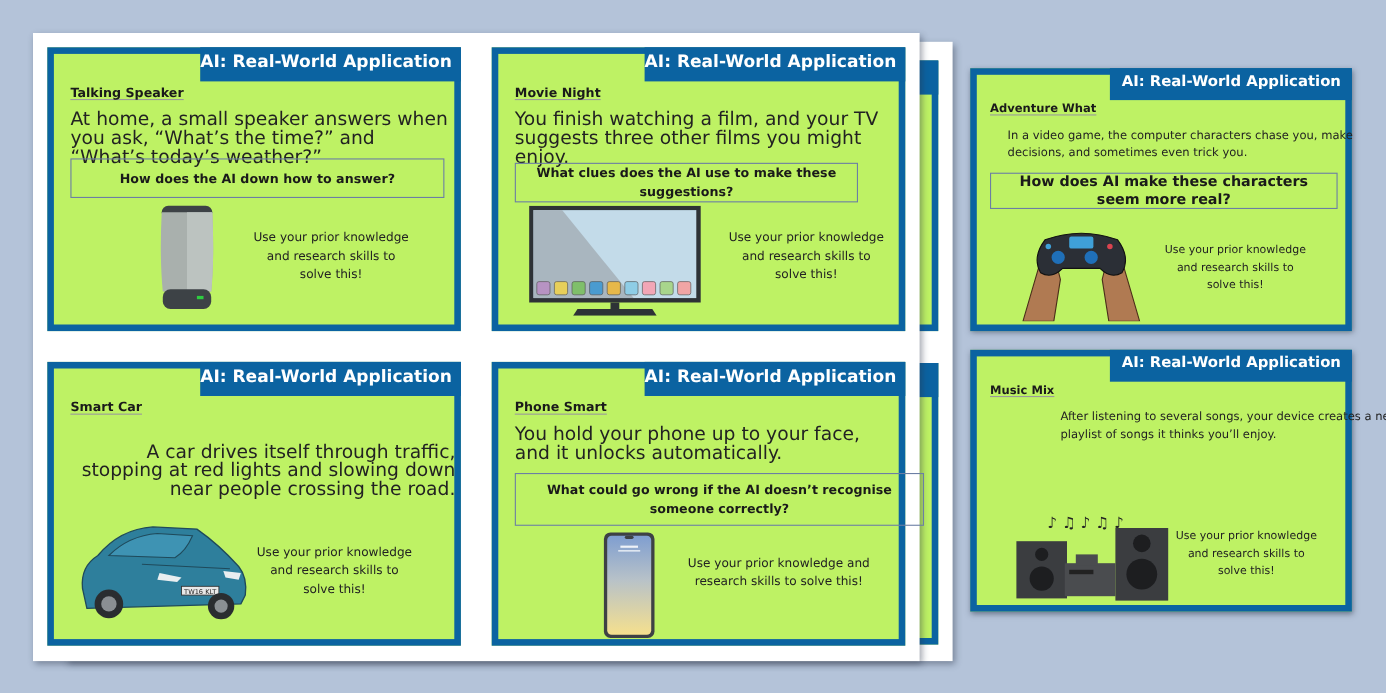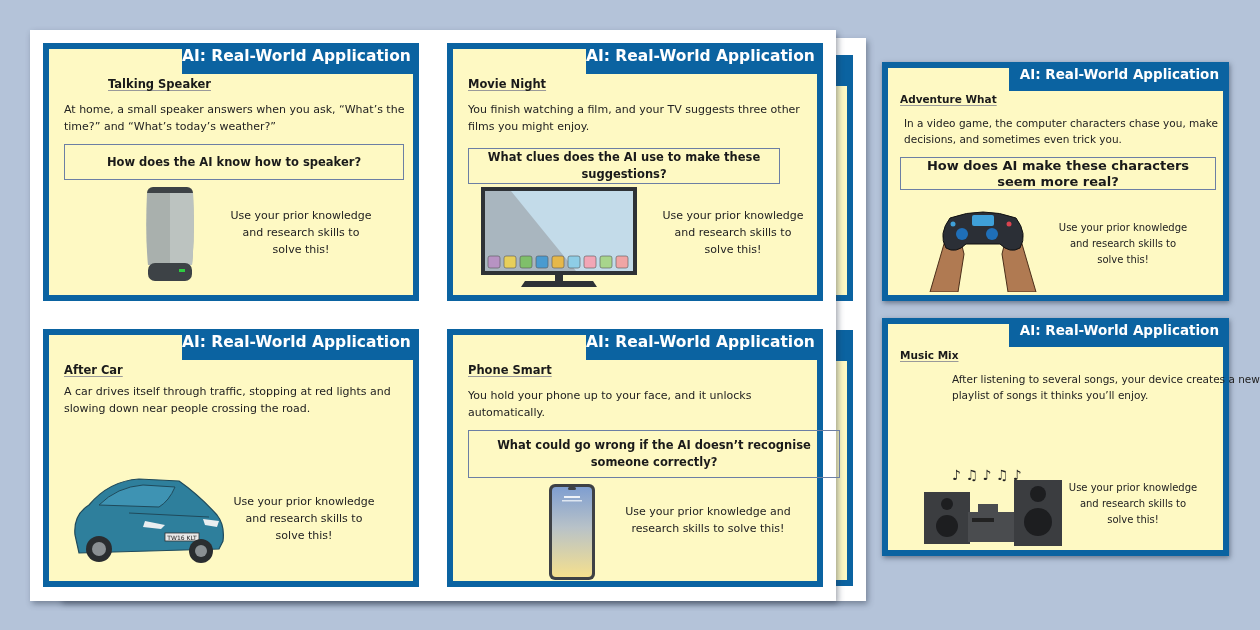--- a/index.html
+++ b/index.html
@@ -13,21 +13,21 @@
   .page {
     position: absolute;
     background: #ffffff;
     box-shadow: 2px 3px 6px rgba(40,50,70,0.45);
   }
   .page-back { left: 60px; top: 38px; width: 806px; height: 563px; }
   .page-front { left: 30px; top: 30px; width: 806px; height: 571px; }
 
   .card {
     position: absolute;
-    background: #fef9c3;
+    background: #bef264;
     border: 6px solid #0b63a1;
   }
   .card.floating { box-shadow: 1px 2px 5px rgba(30,40,60,0.5); }
   .card .hdr {
     position: absolute;
     top: -6px; right: -6px;
     height: 31px;
     background: #0b63a1;
     color: #ffffff;
     font-weight: bold;
@@ -42,21 +42,21 @@
     left: 15px;
     font-weight: bold;
     font-size: 11.5px;
     text-decoration: underline;
     text-decoration-color: #9a9a9a;
     text-underline-offset: 2px;
   }
   .card .desc {
     position: absolute;
     left: 15px;
-    font-size: 11px;
+    font-size: 17px;
     line-height: 17px;
     color: #222;
   }
   .card .question {
     position: absolute;
     left: 15px;
     border: 1.5px solid #6c7fa4;
     font-weight: bold;
     font-size: 11.5px;
     line-height: 17px;
@@ -73,43 +73,43 @@
   }
   .card .pic { position: absolute; }
   .card .ghost-hdr {
     position: absolute; top: -6px; right: -6px; height: 31px;
     background: #0b63a1;
   }
 
   
   .card.small .hdr { font-size: 13.5px; height: 29px; padding-top: 4px; }
   .card.small .title { font-size: 10.5px; left: 12px; }
-  .card.small .desc { font-size: 10.5px; line-height: 16px; left: 16px; }
+  .card.small .desc { font-size: 10.5px; line-height: 16px; left: 28px; }
   .card.small .question { font-size: 13px; line-height: 16px; left: 12px; }
   .card.small .prompt { font-size: 10px; line-height: 16px; }
 </style>
 </head>
 <body>
 
 <div class="page page-back">
   <div class="card" style="left:385px; top:17px; width:408px; height:246px;">
     <div class="ghost-hdr" style="width:240px;"></div>
   </div>
   <div class="card" style="left:385px; top:292px; width:408px; height:256px;">
     <div class="ghost-hdr" style="width:240px;"></div>
   </div>
 </div>
 
 <div class="page page-front">
 
   <div class="card" style="left:13px; top:13px; width:376px; height:258px;">
     <div class="hdr" style="width:237px;">AI: Real-World Application</div>
-    <div class="title" style="top:28px;margin-left:44px;">Talking Speaker</div>
+    <div class="title" style="top:28px;">Talking Speaker</div>
     <div class="desc" style="top:52px; width:345px;">At home, a small speaker answers when you ask, “What’s the time?” and “What’s today’s weather?”</div>
-    <div class="question" style="top:95px; width:340px; height:36px;">How does the AI know how to speaker?</div>
+    <div class="question" style="top:95px; width:340px; height:36px;">How does the AI down how to answer?</div>
     <div class="pic" style="left:93px; top:136px; width:56px; height:98px;">
       <svg width="56" height="98" viewBox="0 0 56 98">
         <rect x="5" y="2" width="46" height="12" rx="6" fill="#3d4246"></rect>
         <path d="M5 8 Q3 50 6 80 L50 80 Q53 50 51 8 Z" fill="#a9b0ad"></path>
         <path d="M28 8 L51 8 Q53 50 50 80 L28 80 Z" fill="#bcc3c0"></path>
         <rect x="6" y="78" width="44" height="18" rx="7" fill="#3d4246"></rect>
         <rect x="37" y="84" width="6" height="3" fill="#2ecc40"></rect>
       </svg>
     </div>
     <div class="prompt" style="left:177px; top:158px; width:150px;">
@@ -146,22 +146,22 @@
     </div>
     <div class="prompt" style="left:205px; top:158px; width:150px;">
       <div>Use your prior knowledge</div>
       <div>and research skills to</div>
       <div>solve this!</div>
     </div>
   </div>
 
   <div class="card" style="left:13px; top:299px; width:376px; height:258px;">
     <div class="hdr" style="width:237px;">AI: Real-World Application</div>
-    <div class="title" style="top:28px;">After Car</div>
-    <div class="desc" style="top:48px; width:350px;">A car drives itself through traffic, stopping at red lights and slowing down near people crossing the road.</div>
+    <div class="title" style="top:28px;">Smart Car</div>
+    <div class="desc" style="top:68px; width:350px;text-align:right;">A car drives itself through traffic, stopping at red lights and slowing down near people crossing the road.</div>
     <div class="pic" style="left:20px; top:140px; width:158px; height:92px;">
       <svg width="158" height="92" viewBox="0 0 158 92">
         <path d="M6 60 Q4 40 20 30 Q40 6 70 4 L110 6 Q130 20 148 40 Q156 50 154 66 L150 74 L10 78 Z" fill="#2e7f9c" stroke="#1f4a5b" stroke-width="1.2"></path>
         <path d="M30 30 Q48 12 74 10 L106 12 Q100 26 90 32 Z" fill="#3e93b3" stroke="#1f4a5b" stroke-width="1"></path>
         <path d="M60 38 L140 42" stroke="#1f4a5b" stroke-width="1" fill="none"></path>
         <rect x="96" y="58" width="34" height="8" fill="#e8e8e8" stroke="#333" stroke-width="0.8"></rect>
         <text x="113" y="65" font-size="6" text-anchor="middle" fill="#222" font-family="DejaVu Sans, sans-serif">TW16 KLT</text>
         <path d="M76 46 L96 50 L92 54 L74 52 Z" fill="#e9eef0"></path>
         <path d="M134 44 L150 46 L148 52 L136 50 Z" fill="#e9eef0"></path>
         <circle cx="30" cy="74" r="13" fill="#2a2d30"></circle>

